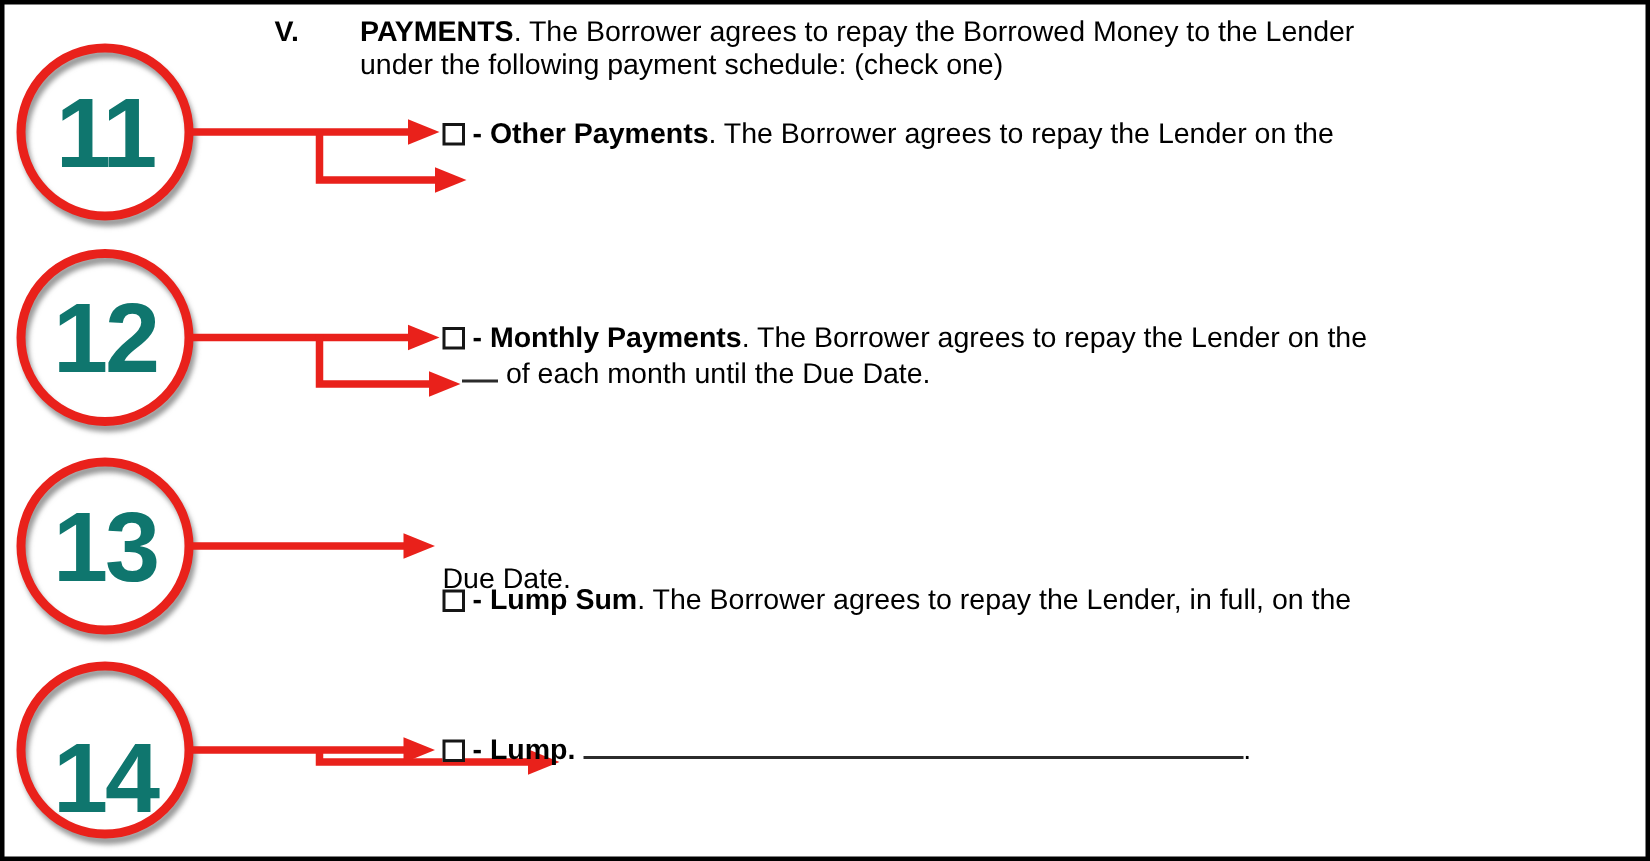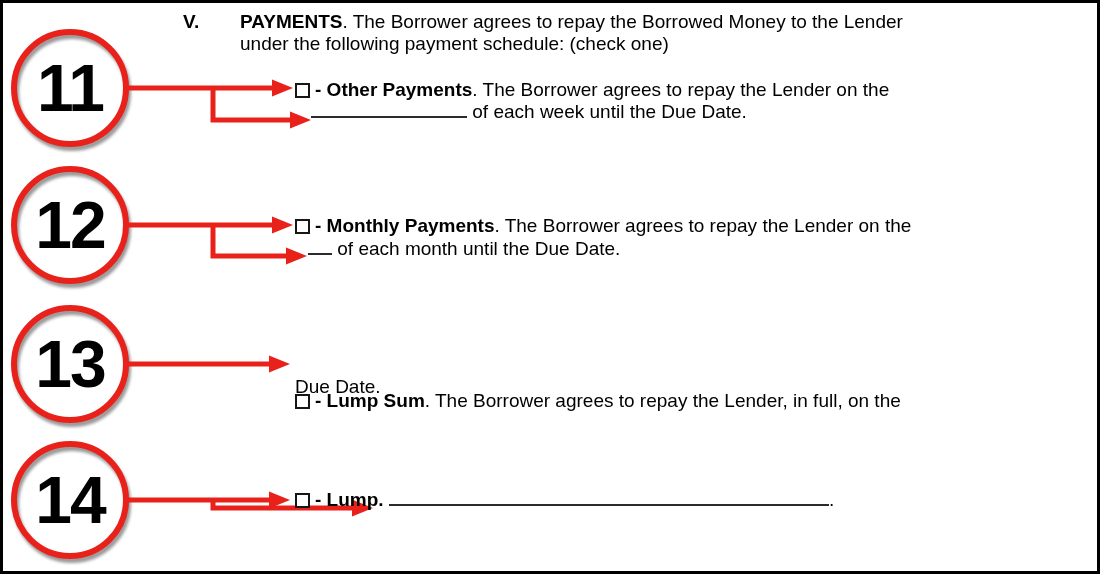--- a/index.html
+++ b/index.html
@@ -51,30 +51,30 @@
   .blank-weekly  { width: 156px; }
   .blank-monthly { width: 24px;  }
   .blank-other   { width: 440px; }
   .callout-num {
     position: absolute;
     width: 114px;
     height: 114px;
     display: flex;
     align-items: center;
     justify-content: center;
-    color: #000000;
+    color: #0f766e;
     font-size: 66px;
     font-weight: bold;
     letter-spacing: -2px;
     z-index: 6;
   }
   .num-11 { left: 13px; top: 31px;  }
   .num-12 { left: 13px; top: 168px; }
   .num-13 { left: 13px; top: 307px; text-align: right; }
-  .num-14 { left: 13px; top: 443px; }
+  .num-14 { left: 13px; top: 461px; }
 </style>
 </head>
 <body>
 
 <div class="canvas">
   <div class="frame"></div>
 
   <svg class="overlay" width="1100" height="574" viewBox="0 0 1100 574">
     <defs>
       <filter id="soft" x="-30%" y="-30%" width="160%" height="160%">
@@ -141,23 +141,20 @@
   <div class="line bold" style="left:183px; top:11px;">V.</div>
   <div class="line" style="left:240px; top:11px;">
     <span class="bold">PAYMENTS</span><span>. The Borrower agrees to repay the Borrowed Money to the Lender</span>
   </div>
   <div class="line" style="left:240px; top:33px;">under the following payment schedule: (check one)</div>
 
   <div class="line" style="left:295px; top:79px;">
     <span class="checkbox"></span><span class="bold">-</span>
     <span class="bold">Other Payments</span><span>. The Borrower agrees to repay the Lender on the</span>
   </div>
-  <div class="line" style="left:311px; top:101px;">
-    <span class="blank blank-weekly"></span><span> of each week until the Due Date.</span>
-  </div>
 
   <div class="line" style="left:295px; top:215px;">
     <span class="checkbox"></span><span class="bold">-</span>
     <span class="bold">Monthly Payments</span><span>. The Borrower agrees to repay the Lender on the</span>
   </div>
   <div class="line" style="left:308px; top:238px;">
     <span class="blank blank-monthly"></span><span> of each month until the Due Date.</span>
   </div>
 
   <div class="line" style="left:295px; top:353px;margin-top:37px;">

